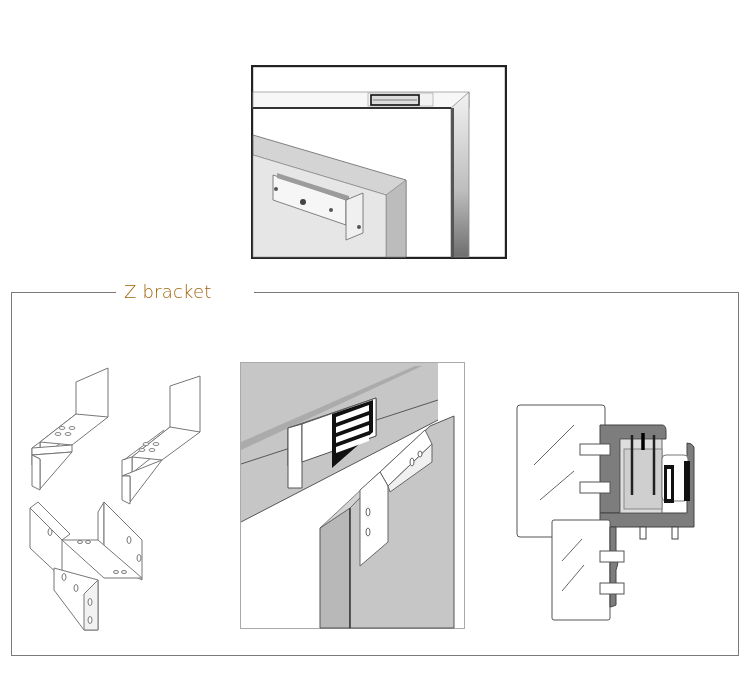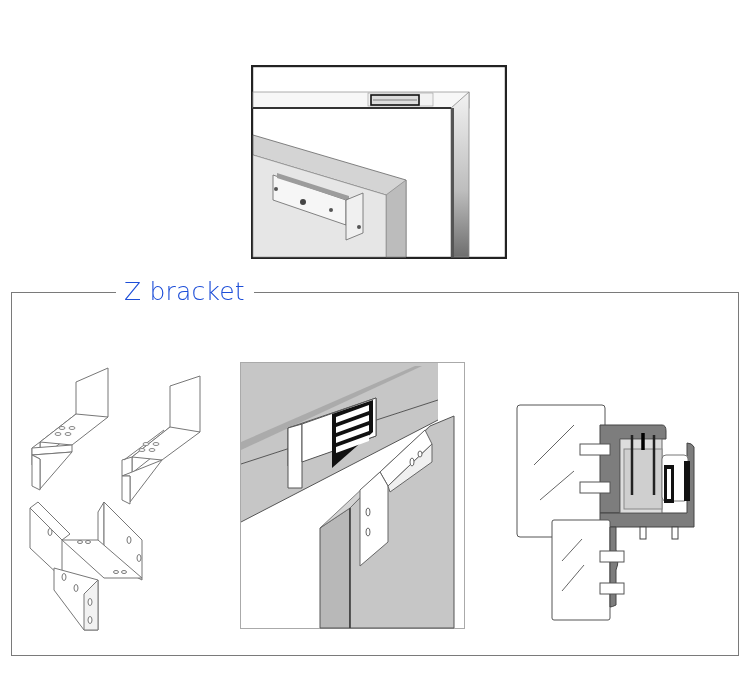--- a/index.html
+++ b/index.html
@@ -5,21 +5,21 @@
   html, body { margin: 0; padding: 0; background: #ffffff; }
   body { width: 750px; height: 673px; position: relative; overflow: hidden;
          font-family: "Liberation Sans", "DejaVu Sans", sans-serif; }
   .abs { position: absolute; }
   #top-figure { left: 251px; top: 65px; width: 256px; height: 194px; }
   #section-frame { left: 11px; top: 292px; width: 728px; height: 364px;
                    border: 1px solid #7a7a7a; border-top: none; box-sizing: border-box; }
   .frame-top-left { left: 11px; top: 292px; width: 105px; height: 1px; background: #7a7a7a; }
   .frame-top-right { left: 254px; top: 292px; width: 485px; height: 1px; background: #7a7a7a; }
   #section-title { left: 124px; top: 277px; height: 30px; line-height: 30px;
-                   font-size: 25px; color: #1d4ed8; letter-spacing: 0.2px;
+                   font-size: 18px; color: #a16207; letter-spacing: 0.2px;
                    font-family: "DejaVu Sans", sans-serif; font-weight: 300; }
   #bracket-drawings { left: 24px; top: 362px; width: 186px; height: 272px; }
   #installation-photo { left: 240px; top: 362px; width: 225px; height: 267px; }
   #cross-section { left: 512px; top: 395px; width: 190px; height: 228px; }
   svg { display: block; }
 </style>
 </head>
 <body>
 
 <div id="top-figure" class="abs">

